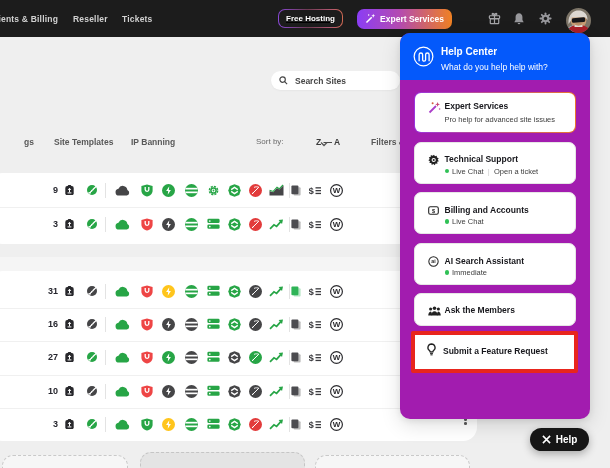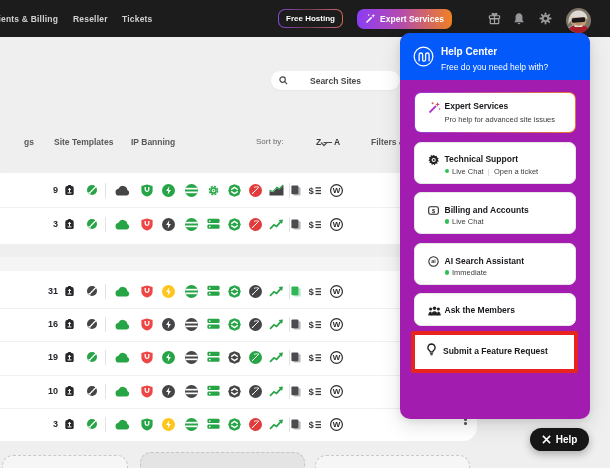--- a/index.html
+++ b/index.html
@@ -4,33 +4,33 @@
 <style>
 * { margin:0; padding:0; box-sizing:border-box; }
 html,body { width:610px; height:468px; overflow:hidden; }
 body { font-family:"Liberation Sans", sans-serif; background:#efefef; position:relative; }
 .abs { position:absolute; }
 
 
 #topbar { position:absolute; left:0; top:0; width:610px; height:37px; background:#1c1c1c; }
 .navitem { position:absolute; top:15px; font-size:8.5px; font-weight:bold; color:#d2d2d2; white-space:nowrap; line-height:1; letter-spacing:0.2px; }
 #btn-free { position:absolute; left:278px; top:9px; width:65px; height:19px; border-radius:7px;
-  background:linear-gradient(90deg,#8a48d8,#6d3a52 45%,#b05570 80%,#cf6a52); padding:1px; }
+  background:linear-gradient(90deg,#8a48d8,#6d3a52 45%,#b05570 80%,#cf6a52); padding:1px;text-decoration:underline; }
 #btn-free .in { width:100%; height:100%; border-radius:6px; background:#1c1c1c; color:#fff;
   font-size:8px; font-weight:bold; display:flex; align-items:center; justify-content:center; }
 #btn-expert { position:absolute; left:357px; top:8.5px; width:95px; height:20px; border-radius:7px;
   background:linear-gradient(90deg,#8b3df5 0%,#b44bb0 45%,#ef8123 100%); color:#fff; font-size:8.5px; font-weight:bold;
   display:flex; align-items:center; justify-content:center; gap:4px; }
 .topicon { position:absolute; top:12px; }
 #avatar { position:absolute; left:566px; top:8px; width:25px; height:25px; border-radius:50%; overflow:hidden; }
 
 
 #search { position:absolute; left:271px; top:71px; width:129px; height:19px; border-radius:10px;
   background:#fff; display:flex; align-items:center; box-shadow:0 1px 2px rgba(0,0,0,0.04);}
-#search span { font-size:8.5px; font-weight:bold; color:#474747; margin-left:22px; }
+#search span { font-size:8.5px; font-weight:bold; color:#474747; margin-left:7px; }
 .tab { position:absolute; top:138px; font-size:8.5px; font-weight:bold; color:#595959; white-space:nowrap; line-height:1;margin-left:24px; }
 .sortlbl { position:absolute; top:138px; font-size:8px; color:#6b6b6b; white-space:nowrap; line-height:1; }
 
 .table { position:absolute; left:-12px; width:489px; background:#fff; border-radius:14px; }
 #table1 { top:173px; height:71px; }
 #table2 { top:271px; height:170px; }
 .row { position:absolute; left:12px; right:0; height:33px; }
 .row .sep { position:absolute; top:9px; width:1px; height:15px; background:#e3e3e3; }
 .num { position:absolute; top:12.5px; font-size:9px; font-weight:bold; color:#26262e; text-align:right; width:20px; line-height:1; }
 .rline { position:absolute; left:0; right:12px; height:1px; background:#f0f0f0; }
@@ -358,21 +358,21 @@
         <circle cx="6.5" cy="6.5" r="5.9" fill="none" stroke="#2c2c30" stroke-width="1.2"></circle>
         <text x="6.5" y="9.4" font-size="8" font-weight="bold" fill="#2c2c30" text-anchor="middle" font-family="Liberation Sans">W</text>
       </svg>
       <span class="dots">
         <i></i>
         <i></i>
         <i></i>
       </span>
     </div>
 <div class="row" style="top:69.5px">
-      <span class="num" style="left:38px">19</span>
+      <span class="num" style="left:38px">27</span>
       <svg class="ic" style="left:64.5px;top:11.2px" width="9" height="10.5" viewBox="0 0 9 10.5">
         <rect x="0.3" y="1.1" width="8.4" height="9.1" rx="1.9" fill="#28282c"></rect>
         <rect x="2.8" y="0" width="3.4" height="2" rx="0.8" fill="#28282c"></rect>
         <path d="M4.5 7.2 V3.4 M3.1 4.9 L4.5 3.3 L5.9 4.9 M2.6 7.9 h3.8" stroke="#fff" stroke-width="1" fill="none"></path>
       </svg>
       <svg class="ic" style="left:87.0px;top:11.5px" width="10" height="10" viewBox="0 0 10 10">
         <circle cx="5" cy="5" r="5" fill="#27a546"></circle>
         <path d="M1 8.2 C3.5 7.6 7 5 9.2 1.3 M9.2 1.3 C6.6 2.8 3.6 5.8 2.5 9.5" fill="none" stroke="#fff" stroke-width="1"></path>
       </svg>
       <span class="sep" style="left:105px"></span>
@@ -631,21 +631,21 @@
   </div>
 </div>
 
 <div id="panel">
   <div id="phead">
     <svg style="position:absolute;left:13px;top:13px" width="21" height="21" viewBox="0 0 24 24" fill="none" stroke="#fff">
       <circle cx="12" cy="12" r="10.7" stroke-width="1.4"></circle>
       <path d="M7 17.3 V10 a2 2 0 0 1 4 0 V15.6 a1.7 1.7 0 0 0 3.4 0 V10 a2 2 0 0 1 4 0 V17.3" stroke-width="1.5"></path>
     </svg>
     <h1>Help Center</h1>
-    <p>Free do you need help with?</p>
+    <p>What do you help help with?</p>
   </div>
   <div class="card" id="card-es">
     <svg class="cicon" style="top:8px" width="13" height="13" viewBox="0 0 13 13">
         <path d="M1.5 11.5 L8 5" stroke="#ab3ec9" stroke-width="1.8"></path>
         <path d="M9.6 1 l.7 1.7 1.7.7 -1.7.7 -.7 1.7 -.7 -1.7 -1.7 -.7 1.7 -.7z" fill="#c94673"></path>
         <circle cx="4.6" cy="2.2" r="1" fill="#d4603e"></circle>
         <circle cx="11.6" cy="8" r="0.8" fill="#b843a8"></circle>
       </svg>
     <span class="t" style="top:9px">Expert Services</span>
     <span class="s" style="top:23px">Pro help for advanced site issues</span>

